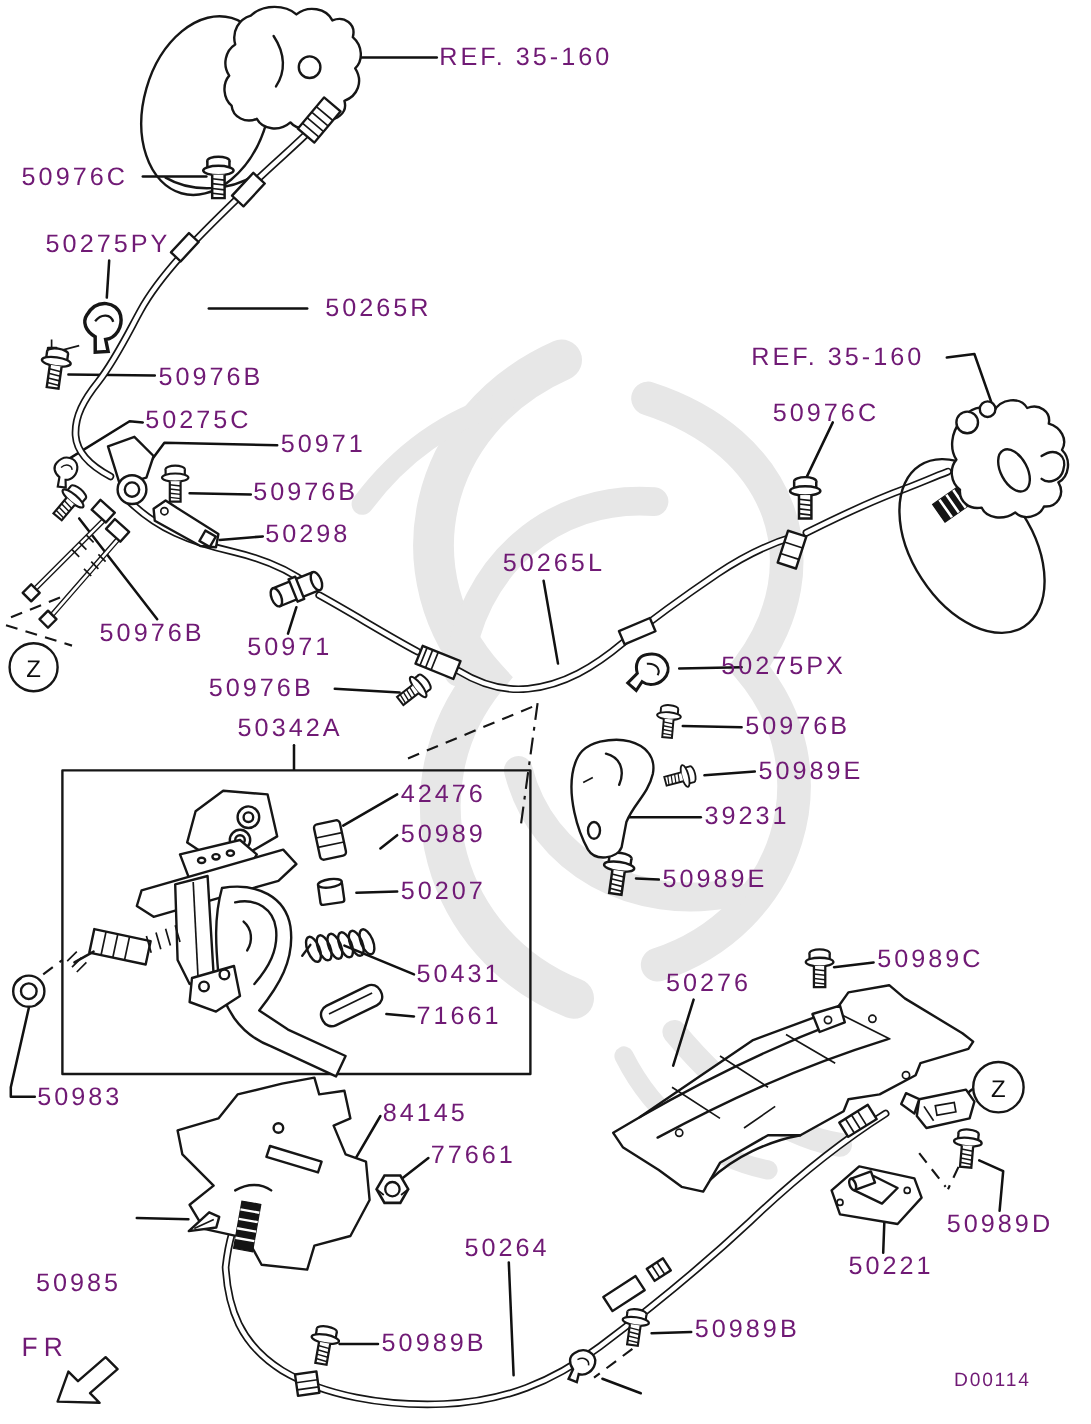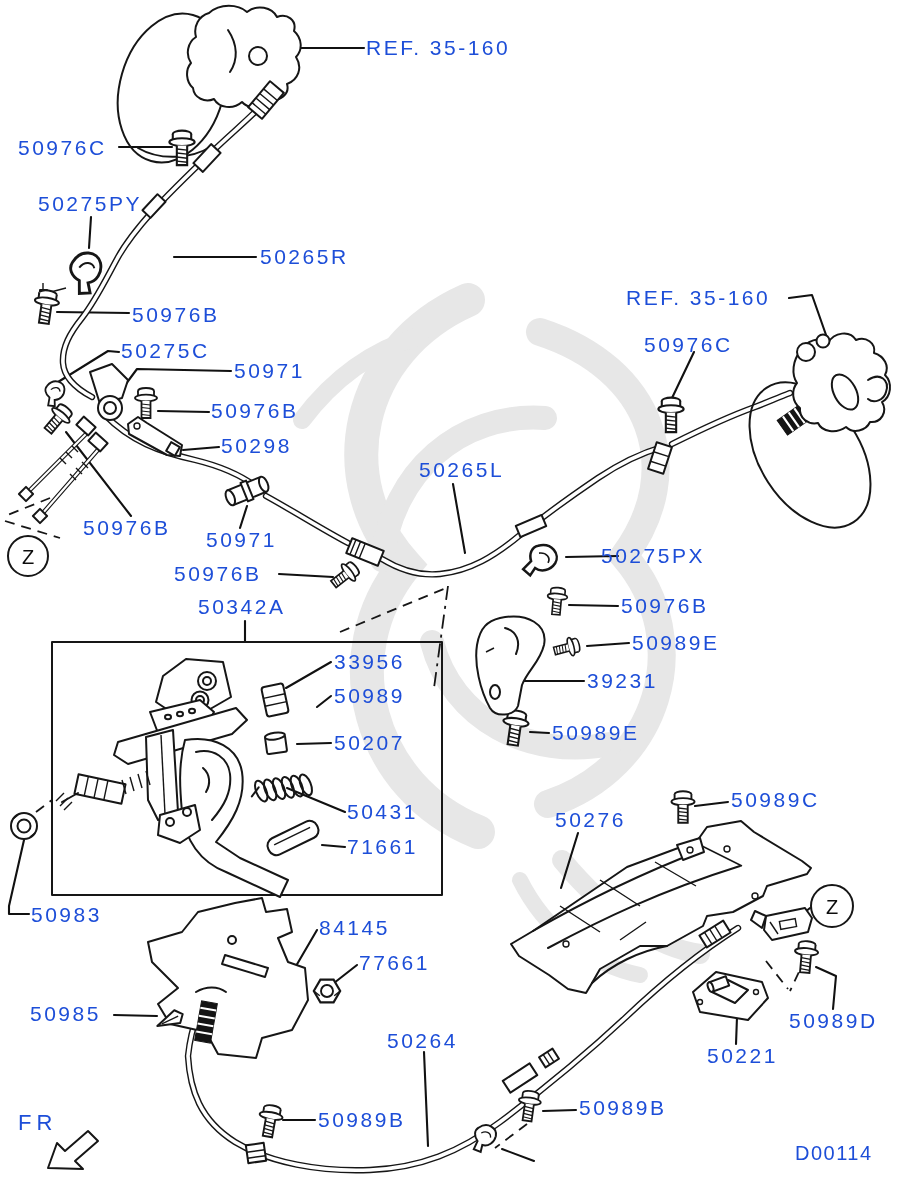--- a/index.html
+++ b/index.html
@@ -1,20 +1,20 @@
 <!DOCTYPE html>
 <html><head>
 <meta charset="utf-8">
 <style>
   html,body{margin:0;padding:0;background:#ffffff}
   body{width:909px;height:1187px;overflow:hidden}
   .stage{position:relative;width:909px;height:1187px;font-family:"Liberation Sans",sans-serif;background:#fff}
   svg.art{position:absolute;left:0;top:0}
-  .lbl{position:absolute;font-size:21px;letter-spacing:2.5px;color:#1d4ed8;white-space:nowrap;line-height:1;font-family:"Liberation Sans",sans-serif}
-  .lbl.sm{font-size:20px;letter-spacing:1.5px}
+  .lbl{position:absolute;font-size:21px;letter-spacing:2.5px;color:#701a75;white-space:nowrap;line-height:1;font-family:"Liberation Sans",sans-serif}
+  .lbl.sm{font-size:16px;letter-spacing:1.5px}
   .lbl.fr{font-size:22px;letter-spacing:5px}
   
   .ln{stroke:#161616;stroke-width:2;fill:none;stroke-linejoin:round;stroke-linecap:round}
   .lnw{stroke:#161616;stroke-width:2;fill:#ffffff;stroke-linejoin:round;stroke-linecap:round}
   .thin{stroke:#161616;stroke-width:1.4;fill:none}
   .ldr{stroke:#111;stroke-width:2.1;fill:none;stroke-linecap:round;stroke-linejoin:round}
   .cbl{stroke:#161616;stroke-width:6.4;fill:none;stroke-linecap:round}
   .cblw{stroke:#ffffff;stroke-width:3.6;fill:none;stroke-linecap:round}
   .rod{stroke:#161616;stroke-width:4.4;fill:none;stroke-linecap:round}
   .rodw{stroke:#ffffff;stroke-width:2.2;fill:none;stroke-linecap:round}
@@ -363,47 +363,47 @@
   </g>
 
   <g>
     <path class="lnw" d="M48,1168 L57,1143 L65,1151 L88,1131 L98,1141 L75,1161 L83,1169 Z" stroke-width="2.2"></path>
   </g>
 </svg>
 
 <div class="lbl" style="left:366px;top:37px">REF. 35-160</div>
 <div class="lbl" style="left:18px;top:137px">50976C</div>
 <div class="lbl" style="left:38px;top:193px">50275PY</div>
-<div class="lbl" style="left:260px;top:246px">50265R</div>
+<div class="lbl" style="left:271px;top:246px">50265R</div>
 <div class="lbl" style="left:132px;top:304px">50976B</div>
 <div class="lbl" style="left:121px;top:340px">50275C</div>
 <div class="lbl" style="left:234px;top:360px">50971</div>
 <div class="lbl" style="left:211px;top:400px">50976B</div>
 <div class="lbl" style="left:221px;top:435px">50298</div>
 <div class="lbl" style="left:626px;top:287px">REF. 35-160</div>
 <div class="lbl" style="left:644px;top:334px">50976C</div>
 <div class="lbl" style="left:419px;top:459px">50265L</div>
 <div class="lbl" style="left:83px;top:517px">50976B</div>
 <div class="lbl" style="left:206px;top:529px">50971</div>
 <div class="lbl" style="left:174px;top:563px">50976B</div>
 <div class="lbl" style="left:198px;top:596px">50342A</div>
 <div class="lbl" style="left:601px;top:545px">50275PX</div>
 <div class="lbl" style="left:621px;top:595px">50976B</div>
 <div class="lbl" style="left:632px;top:632px">50989E</div>
 <div class="lbl" style="left:587px;top:670px">39231</div>
 <div class="lbl" style="left:552px;top:722px">50989E</div>
-<div class="lbl" style="left:334px;top:651px">33956</div>
+<div class="lbl" style="left:334px;top:651px">42476</div>
 <div class="lbl" style="left:334px;top:685px">50989</div>
 <div class="lbl" style="left:334px;top:732px">50207</div>
 <div class="lbl" style="left:347px;top:801px">50431</div>
 <div class="lbl" style="left:347px;top:836px">71661</div>
 <div class="lbl" style="left:31px;top:904px">50983</div>
 <div class="lbl" style="left:319px;top:917px">84145</div>
 <div class="lbl" style="left:359px;top:952px">77661</div>
-<div class="lbl" style="left:30px;top:1003px">50985</div>
+<div class="lbl" style="left:30px;top:1059px">50985</div>
 <div class="lbl" style="left:555px;top:809px">50276</div>
 <div class="lbl" style="left:731px;top:789px">50989C</div>
 <div class="lbl" style="left:387px;top:1030px">50264</div>
 <div class="lbl" style="left:579px;top:1097px">50989B</div>
 <div class="lbl" style="left:536px;top:1200px">50298B</div>
 <div class="lbl" style="left:318px;top:1109px">50989B</div>
 <div class="lbl" style="left:707px;top:1045px">50221</div>
 <div class="lbl" style="left:789px;top:1010px">50989D</div>
 
 <div class="lbl fr" style="left:18px;top:1112px">FR</div>

